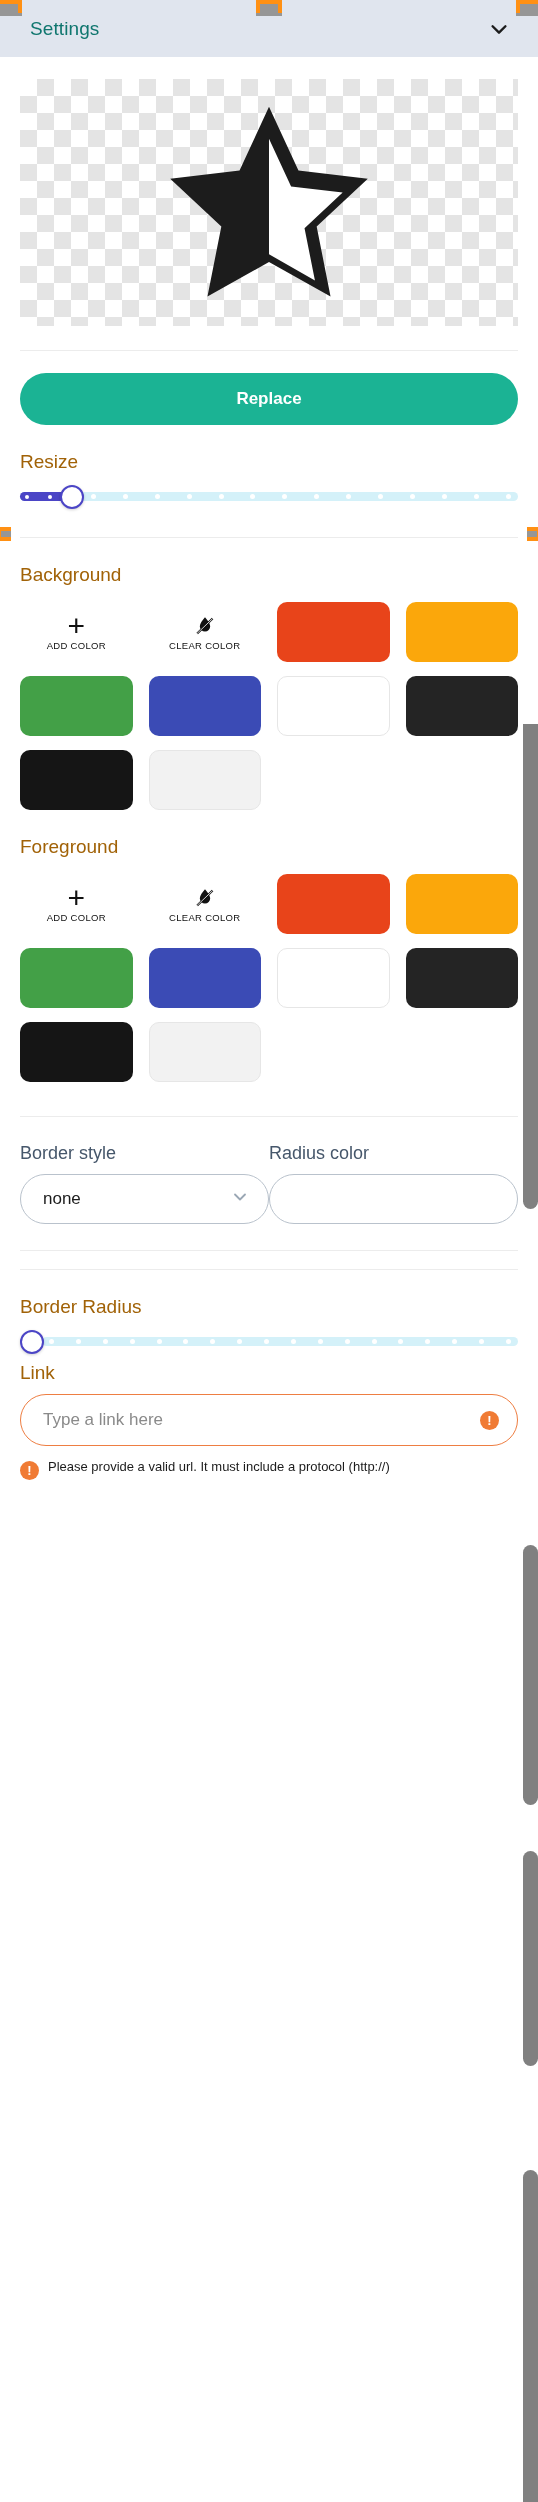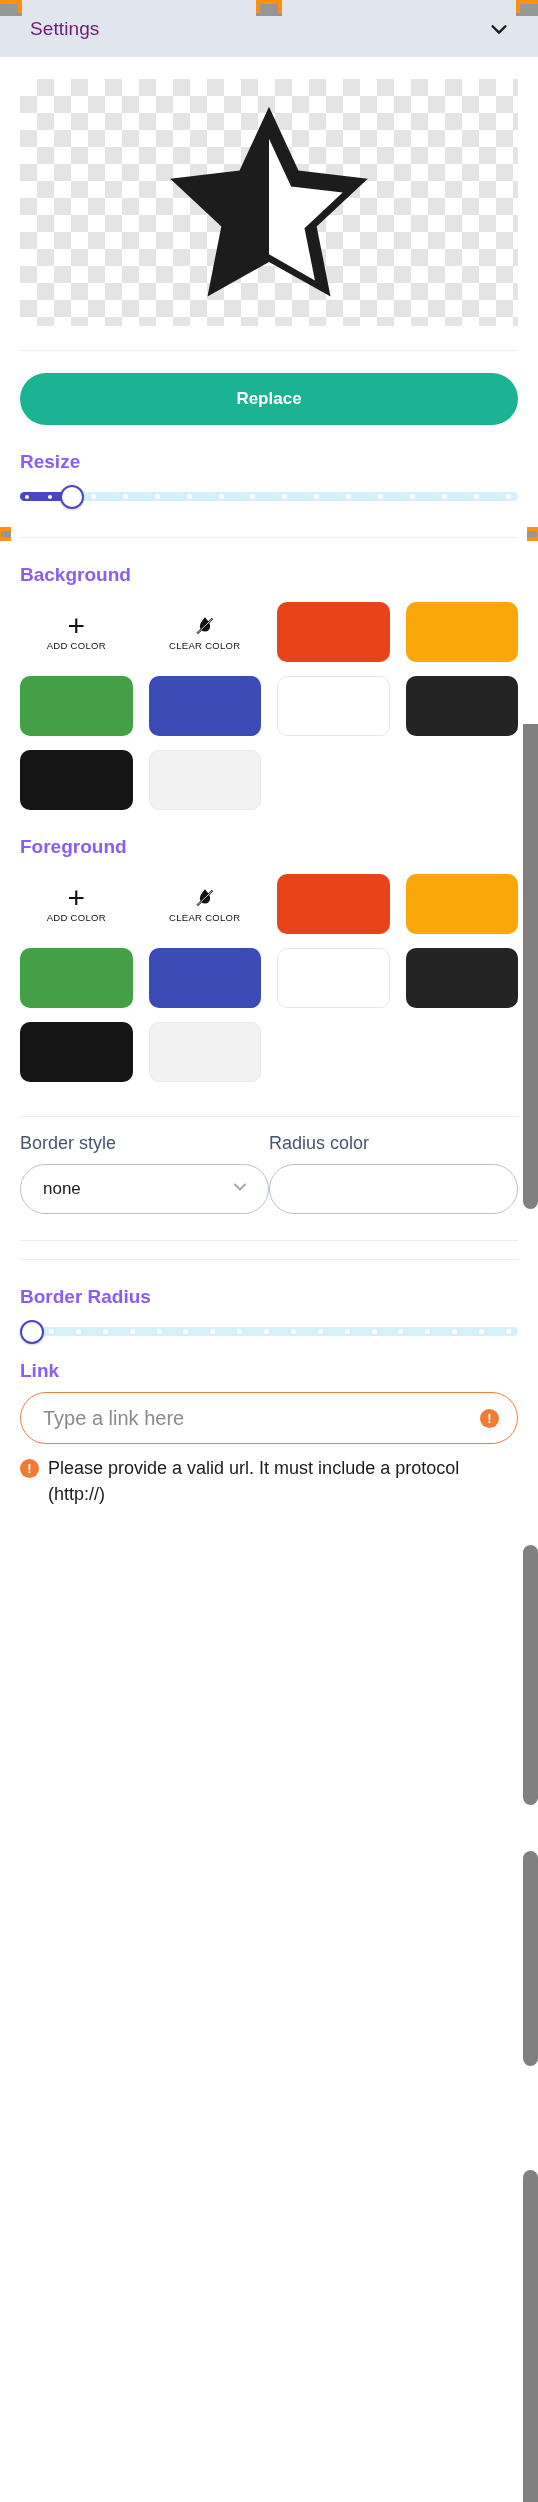--- a/index.html
+++ b/index.html
@@ -28,21 +28,21 @@
 
   
   .panel-header {
     height: 57px;
     background: #E0E5EE;
     display: flex;
     align-items: center;
     justify-content: space-between;
     padding: 0 28px 0 30px;
   }
-  .panel-title { font-size: 19px; color:#701a75; letter-spacing:.1px; }
+  .panel-title { font-size: 19px; color:#0f766e; letter-spacing:.1px; }
   .chev-down { width:22px; height:22px; display:block; }
 
   
   .panel-body { padding: 0; }
 
   
   .preview-wrap { padding: 22px 20px 0 20px; }
   .preview {
     height: 247px;
     background-color:#fff;
@@ -61,21 +61,21 @@
   .replace-wrap { padding: 22px 20px 0 20px; }
   .btn-replace {
     display:block; width:100%; height:52px;
     background:#1BB394; color:#fff; border:none; border-radius:26px;
     font-size:17px; font-weight:bold; cursor:pointer;
     font-family:"Liberation Sans", sans-serif;
   }
 
   
   .section { padding: 0 20px; }
-  .sec-label { font-size:19px; color:#8b5cf6; margin-top:26px;font-weight:bold; }
+  .sec-label { font-size:19px; color:#a16207; margin-top:26px; }
 
   
   .slider { position:relative; height:34px; margin-top:6px; }
   .track {
     position:absolute; left:0; right:0; top:13px; height:9px; border-radius:5px;
     background:#d4f1f9;
   }
   .track .ticks { position:absolute; inset:0; display:flex; align-items:center; }
   .track .ticks i {
     display:block; width:5px; height:5px; border-radius:50%; background:#fff;
@@ -102,54 +102,54 @@
   .swatch.bordered { border:1px solid #e6e6e6; }
   .color-act {
     height:60px; display:flex; flex-direction:column; align-items:center; justify-content:center;
     cursor:pointer; gap:2px;
   }
   .color-act .glyph { height:26px; display:flex; align-items:center; justify-content:center; }
   .color-act .txt { font-size:9.5px; color:#111; letter-spacing:.3px; text-align:center; line-height:1.15; }
   .plus { font-size:30px; line-height:22px; color:#111; font-weight:400; }
 
   
-  .two-col { display:flex; margin-top:16px; }
+  .two-col { display:flex; margin-top:26px; }
   .two-col .col { flex:1; }
   .field-label { font-size:18px; color:#46576B; }
   .select-pill {
     margin-top:10px; height:50px; border:1px solid #b9c2cc; border-radius:25px;
     display:flex; align-items:center; justify-content:space-between;
     padding:0 18px 0 22px; cursor:pointer; background:#fff;
   }
   .select-pill .val { font-size:17px; color:#1c1c1c; }
   .color-pill {
     margin-top:10px; height:50px; border:1px solid #b9c2cc; border-radius:25px; background:#fff;
     cursor:pointer;
   }
 
   
   .link-input {
     margin-top:10px; height:52px; border:1.5px solid #EE7E42; border-radius:26px;
     display:flex; align-items:center; padding:0 18px 0 22px; background:#fff;
   }
   .link-input input {
-    flex:1; border:none; outline:none; font-size:20px; color:#1c1c1c;
+    flex:1; border:none; outline:none; font-size:17px; color:#1c1c1c;
     font-family:"Liberation Sans", sans-serif; background:transparent;
   }
   .link-input input::placeholder { color:#8a8a8a; }
   .err-badge {
     flex:0 0 auto; width:19px; height:19px; border-radius:50%;
     background:#F07B34; color:#fff; font-size:13px; font-weight:bold;
     display:flex; align-items:center; justify-content:center; line-height:1;
   }
   .err-msg {
     display:flex; gap:9px; margin-top:12px; align-items:flex-start;
   }
   .err-msg .err-badge { margin-top:3px; }
-  .err-text { font-size:18px; color:#1c1c1c; line-height:1.42; }
+  .err-text { font-size:13px; color:#1c1c1c; line-height:1.42; }
 
   
   .vsb { position:absolute; right:0; width:15px; background:#808080; border-radius:8px; z-index:30; }
   .sb1 { top:724px;  height:485px; border-radius:0 0 8px 8px; }
   .sb2 { top:1545px; height:260px; border-radius:8px; }
   .sb3 { top:1851px; height:215px; border-radius:8px; }
   .sb4 { top:2170px; height:332px; border-radius:8px 8px 0 0; }
 </style>
 </head>
 <body>
@@ -341,21 +341,21 @@
               <i></i>
               <i></i>
               <i></i>
           </div>
         </div>
         <div class="thumb" style="left:0"></div>
       </div>
     </div>
 
     <div class="section">
-      <div class="sec-label" style="margin-top:12px">Link</div>
+      <div class="sec-label" style="margin-top:4px">Link</div>
       <div class="link-input">
         <input type="text" placeholder="Type a link here" style="">
         <span class="err-badge">!</span>
       </div>
       <div class="err-msg">
         <span class="err-badge">!</span>
         <span class="err-text">Please provide a valid url. It must include a protocol (http://)</span>
       </div>
     </div>
 

